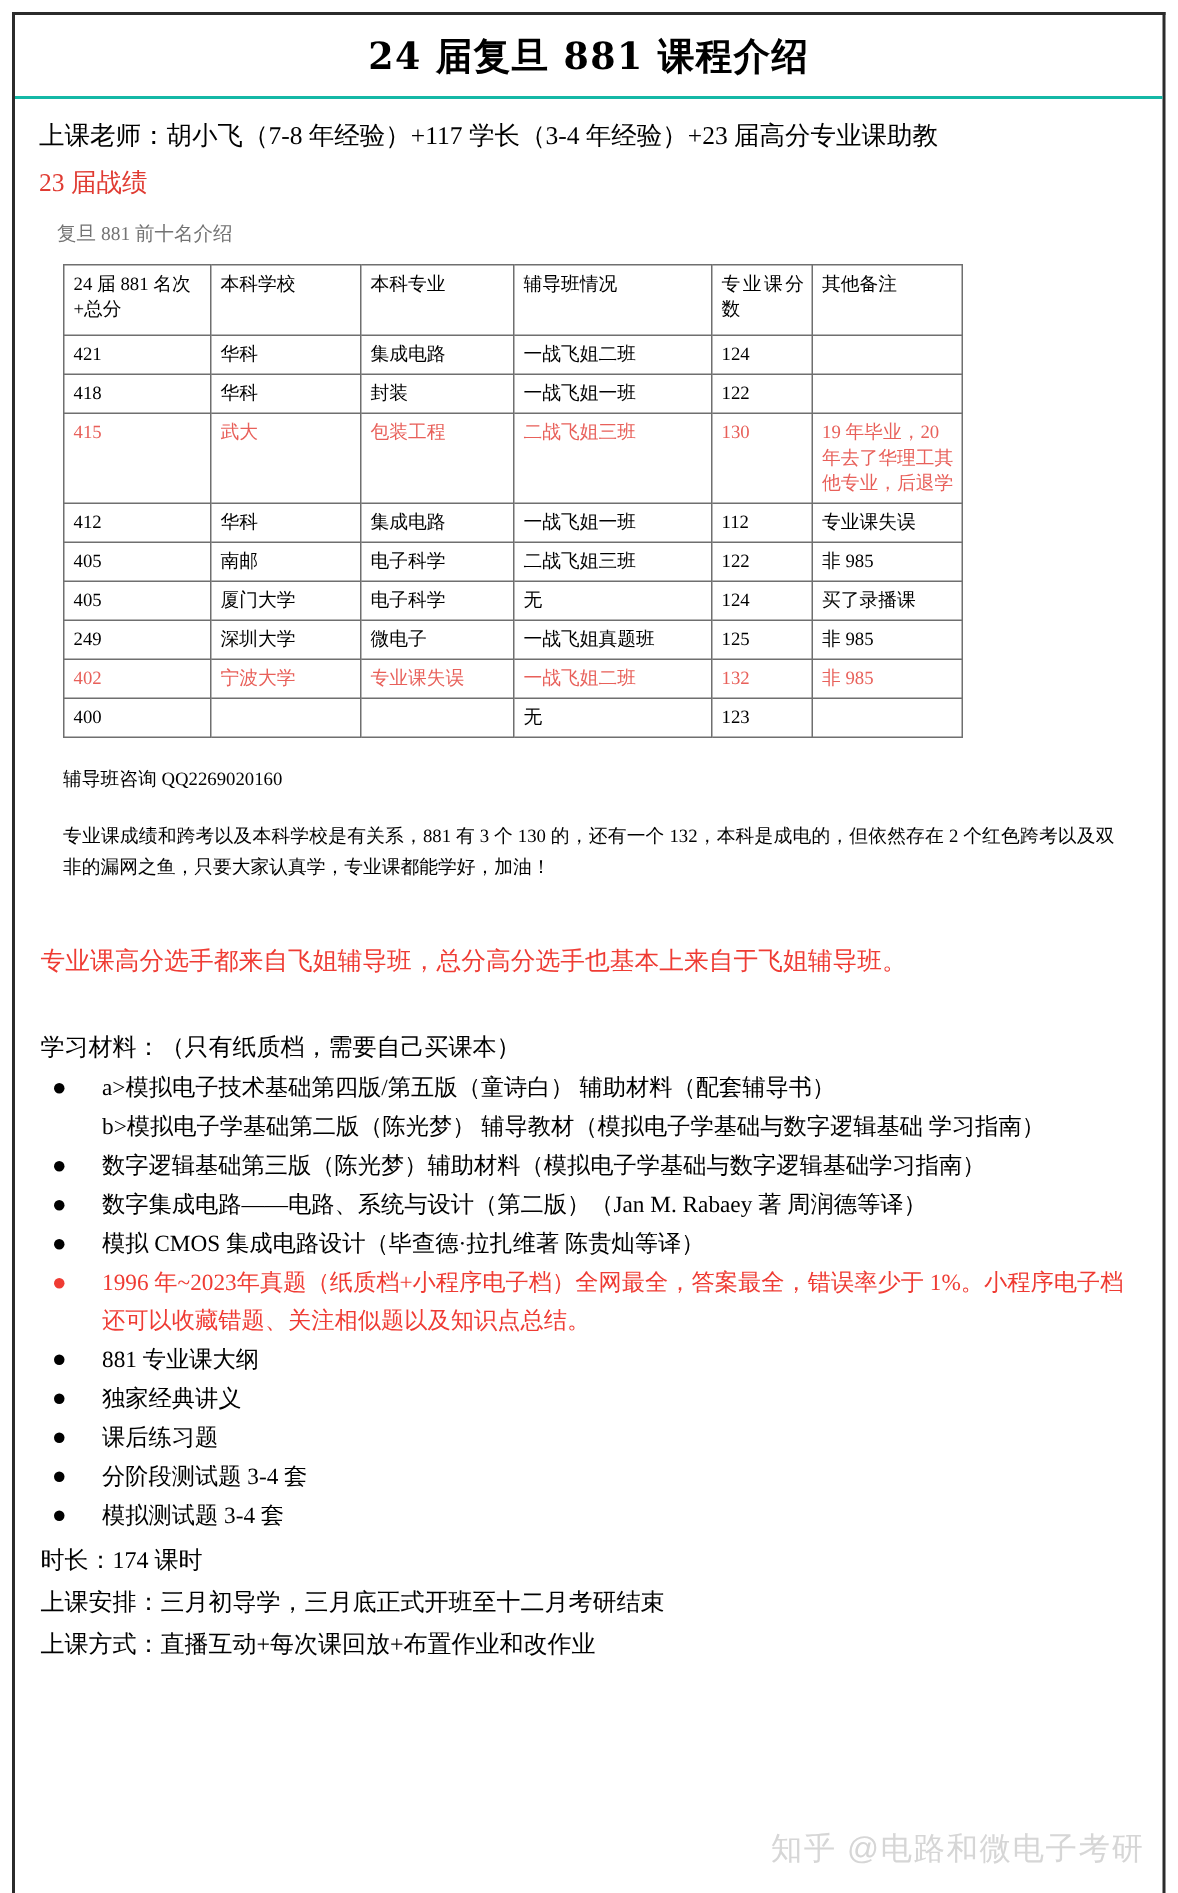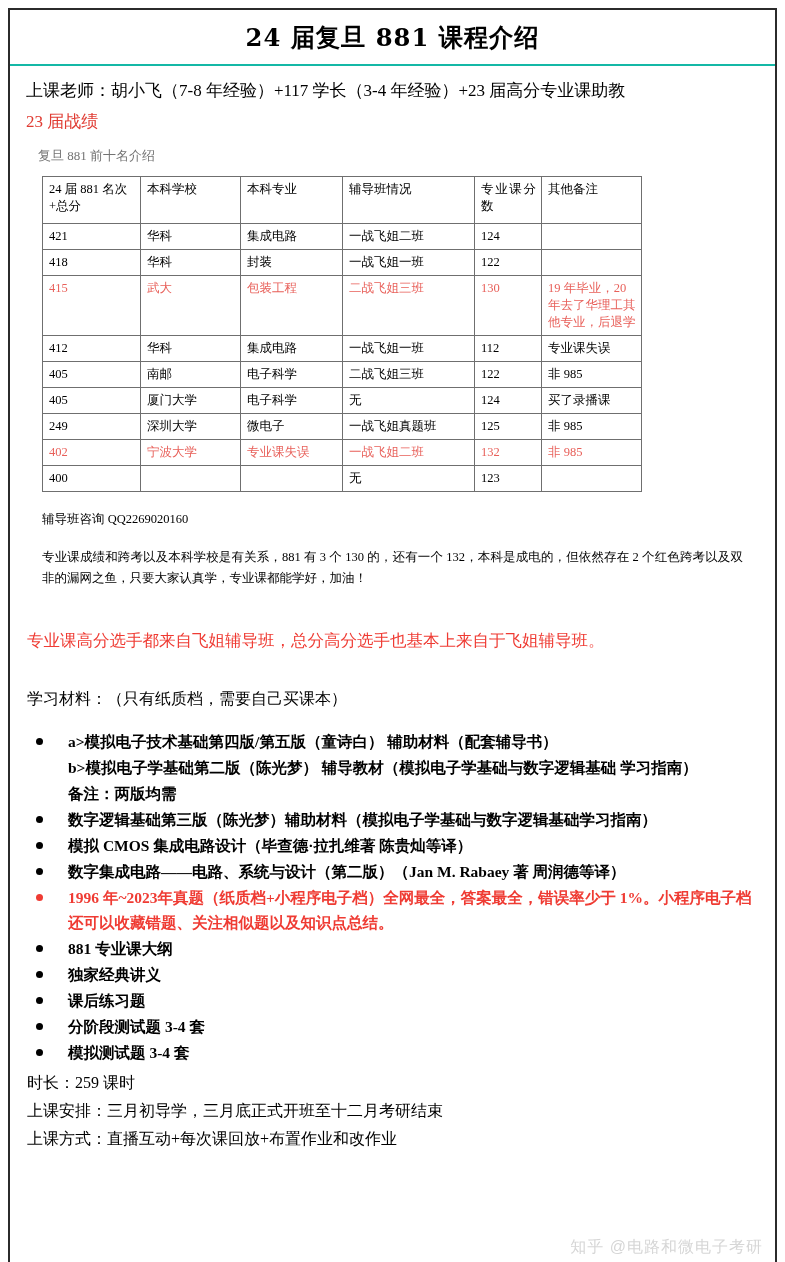--- a/index.html
+++ b/index.html
@@ -131,23 +131,22 @@
   }
 
   .line-materials {
     font-size: 16px;
     line-height: 24px;
     margin: 34px 0 0 3px;
   }
 
   ul.mat-list {
     list-style: none;
-    margin: 18px 0 0 0;
+    margin: 2px 0 0 0;
     padding: 0;
-    font-weight: bold;
   }
   ul.mat-list > li {
     position: relative;
     font-size: 15.5px;
     line-height: 25px;
     padding-left: 44px;
     margin: 0 0 1px 0;
   }
   ul.mat-list > li .bullet {
     position: absolute;
@@ -167,22 +166,22 @@
     margin: 4px 0 0 3px;
   }
   .tail-lines .tl {
     font-size: 16px;
     line-height: 28px;
   }
 
   .watermark {
     position: absolute;
     right: 22px;
-    bottom: 4px;
-    font-size: 16px;
+    bottom: 16px;
+    font-size: 21px;
     color: #d6d6d6;
     letter-spacing: 1px;
     font-family: "Liberation Sans", "DejaVu Sans", sans-serif;
     white-space: nowrap;
     pointer-events: none;
   }
 </style>
 </head>
 <body>
 
@@ -306,36 +305,32 @@
 
       <ul class="mat-list">
         <li>
           <span class="bullet"></span>
           <span>a&gt;模拟电子技术基础第四版/第五版（童诗白） 辅助材料（配套辅导书）</span>
         </li>
         <li class="nobullet">
           
           <span>b&gt;模拟电子学基础第二版（陈光梦） 辅导教材（模拟电子学基础与数字逻辑基础 学习指南）</span>
         </li>
-        <li class="nobullet">
-          
-          <span>备注：两版均需</span>
-        </li>
         <li class="wide">
           <span class="bullet"></span>
           <span>数字逻辑基础第三版（陈光梦）辅助材料（模拟电子学基础与数字逻辑基础学习指南）</span>
         </li>
         <li>
           <span class="bullet"></span>
+          <span>数字集成电路——电路、系统与设计（第二版）（Jan M. Rabaey 著 周润德等译）</span>
+        </li>
+        <li>
+          <span class="bullet"></span>
           <span>模拟 CMOS 集成电路设计（毕查德·拉扎维著 陈贵灿等译）</span>
         </li>
-        <li>
-          <span class="bullet"></span>
-          <span>数字集成电路——电路、系统与设计（第二版）（Jan M. Rabaey 著 周润德等译）</span>
-        </li>
         <li class="red wide">
           <span class="bullet"></span>
           <span>1996 年~2023年真题（纸质档+小程序电子档）全网最全，答案最全，错误率少于 1%。小程序电子档还可以收藏错题、关注相似题以及知识点总结。</span>
         </li>
         <li>
           <span class="bullet"></span>
           <span>881 专业课大纲</span>
         </li>
         <li>
           <span class="bullet"></span>
@@ -349,21 +344,21 @@
           <span class="bullet"></span>
           <span>分阶段测试题 3-4 套</span>
         </li>
         <li>
           <span class="bullet"></span>
           <span>模拟测试题 3-4 套</span>
         </li>
       </ul>
 
       <div class="tail-lines">
-        <div class="tl">时长：259 课时</div>
+        <div class="tl">时长：174 课时</div>
         <div class="tl">上课安排：三月初导学，三月底正式开班至十二月考研结束</div>
         <div class="tl">上课方式：直播互动+每次课回放+布置作业和改作业</div>
       </div>
 
     </div>
   </div>
 
   <div class="watermark">知乎 @电路和微电子考研</div>
 </div>
 

